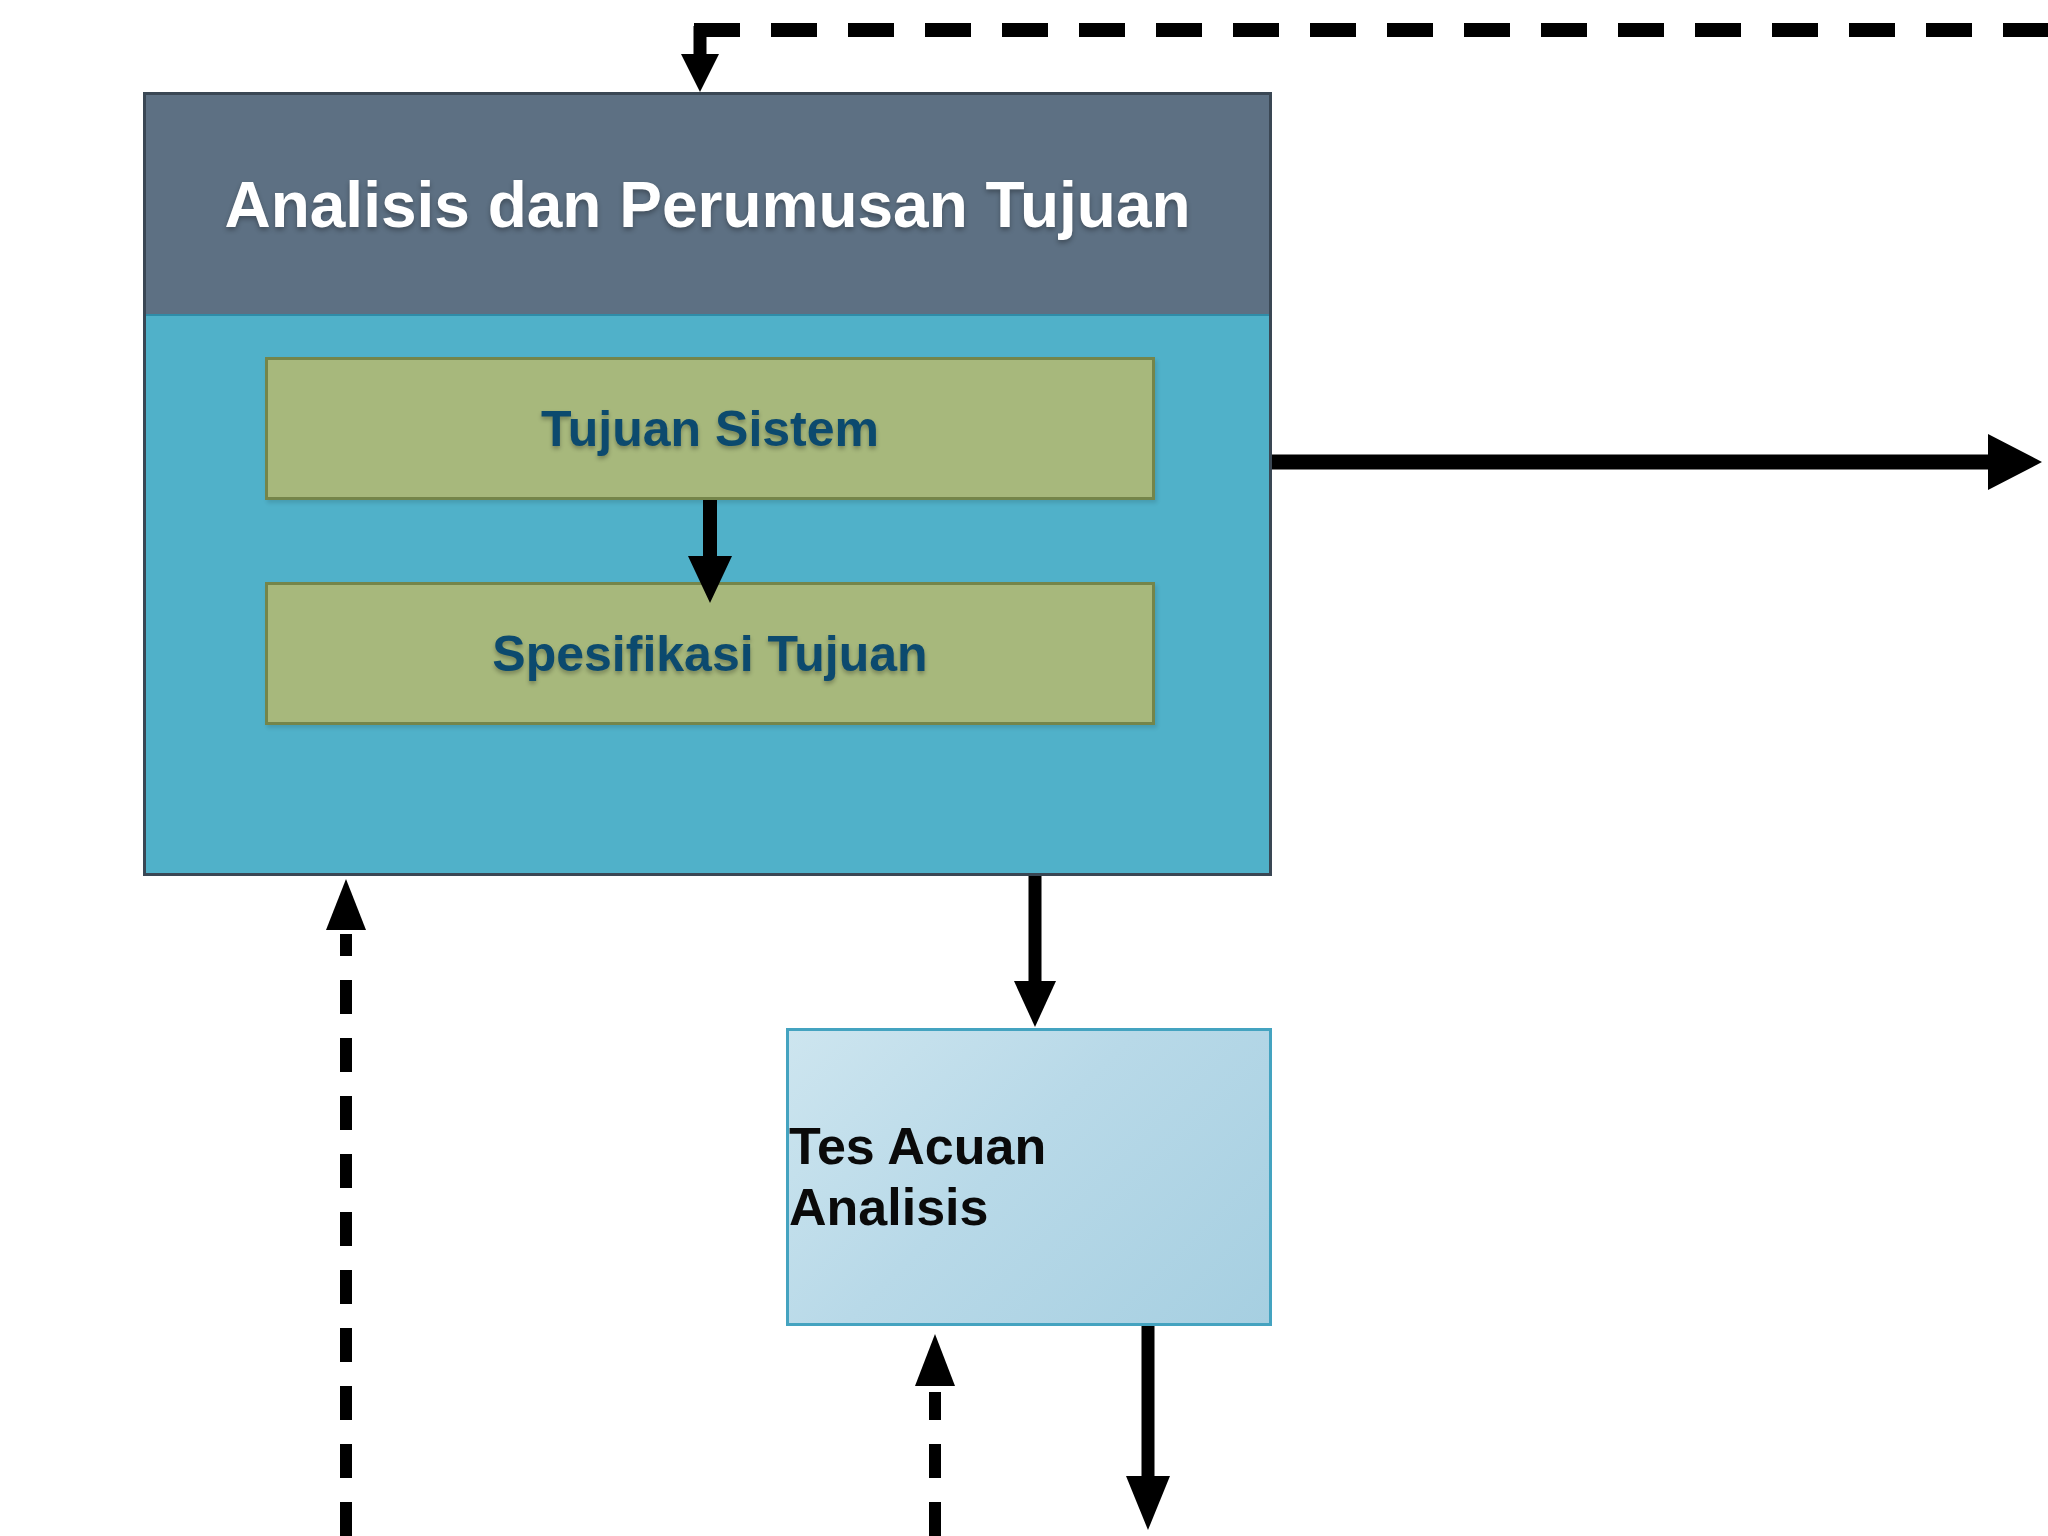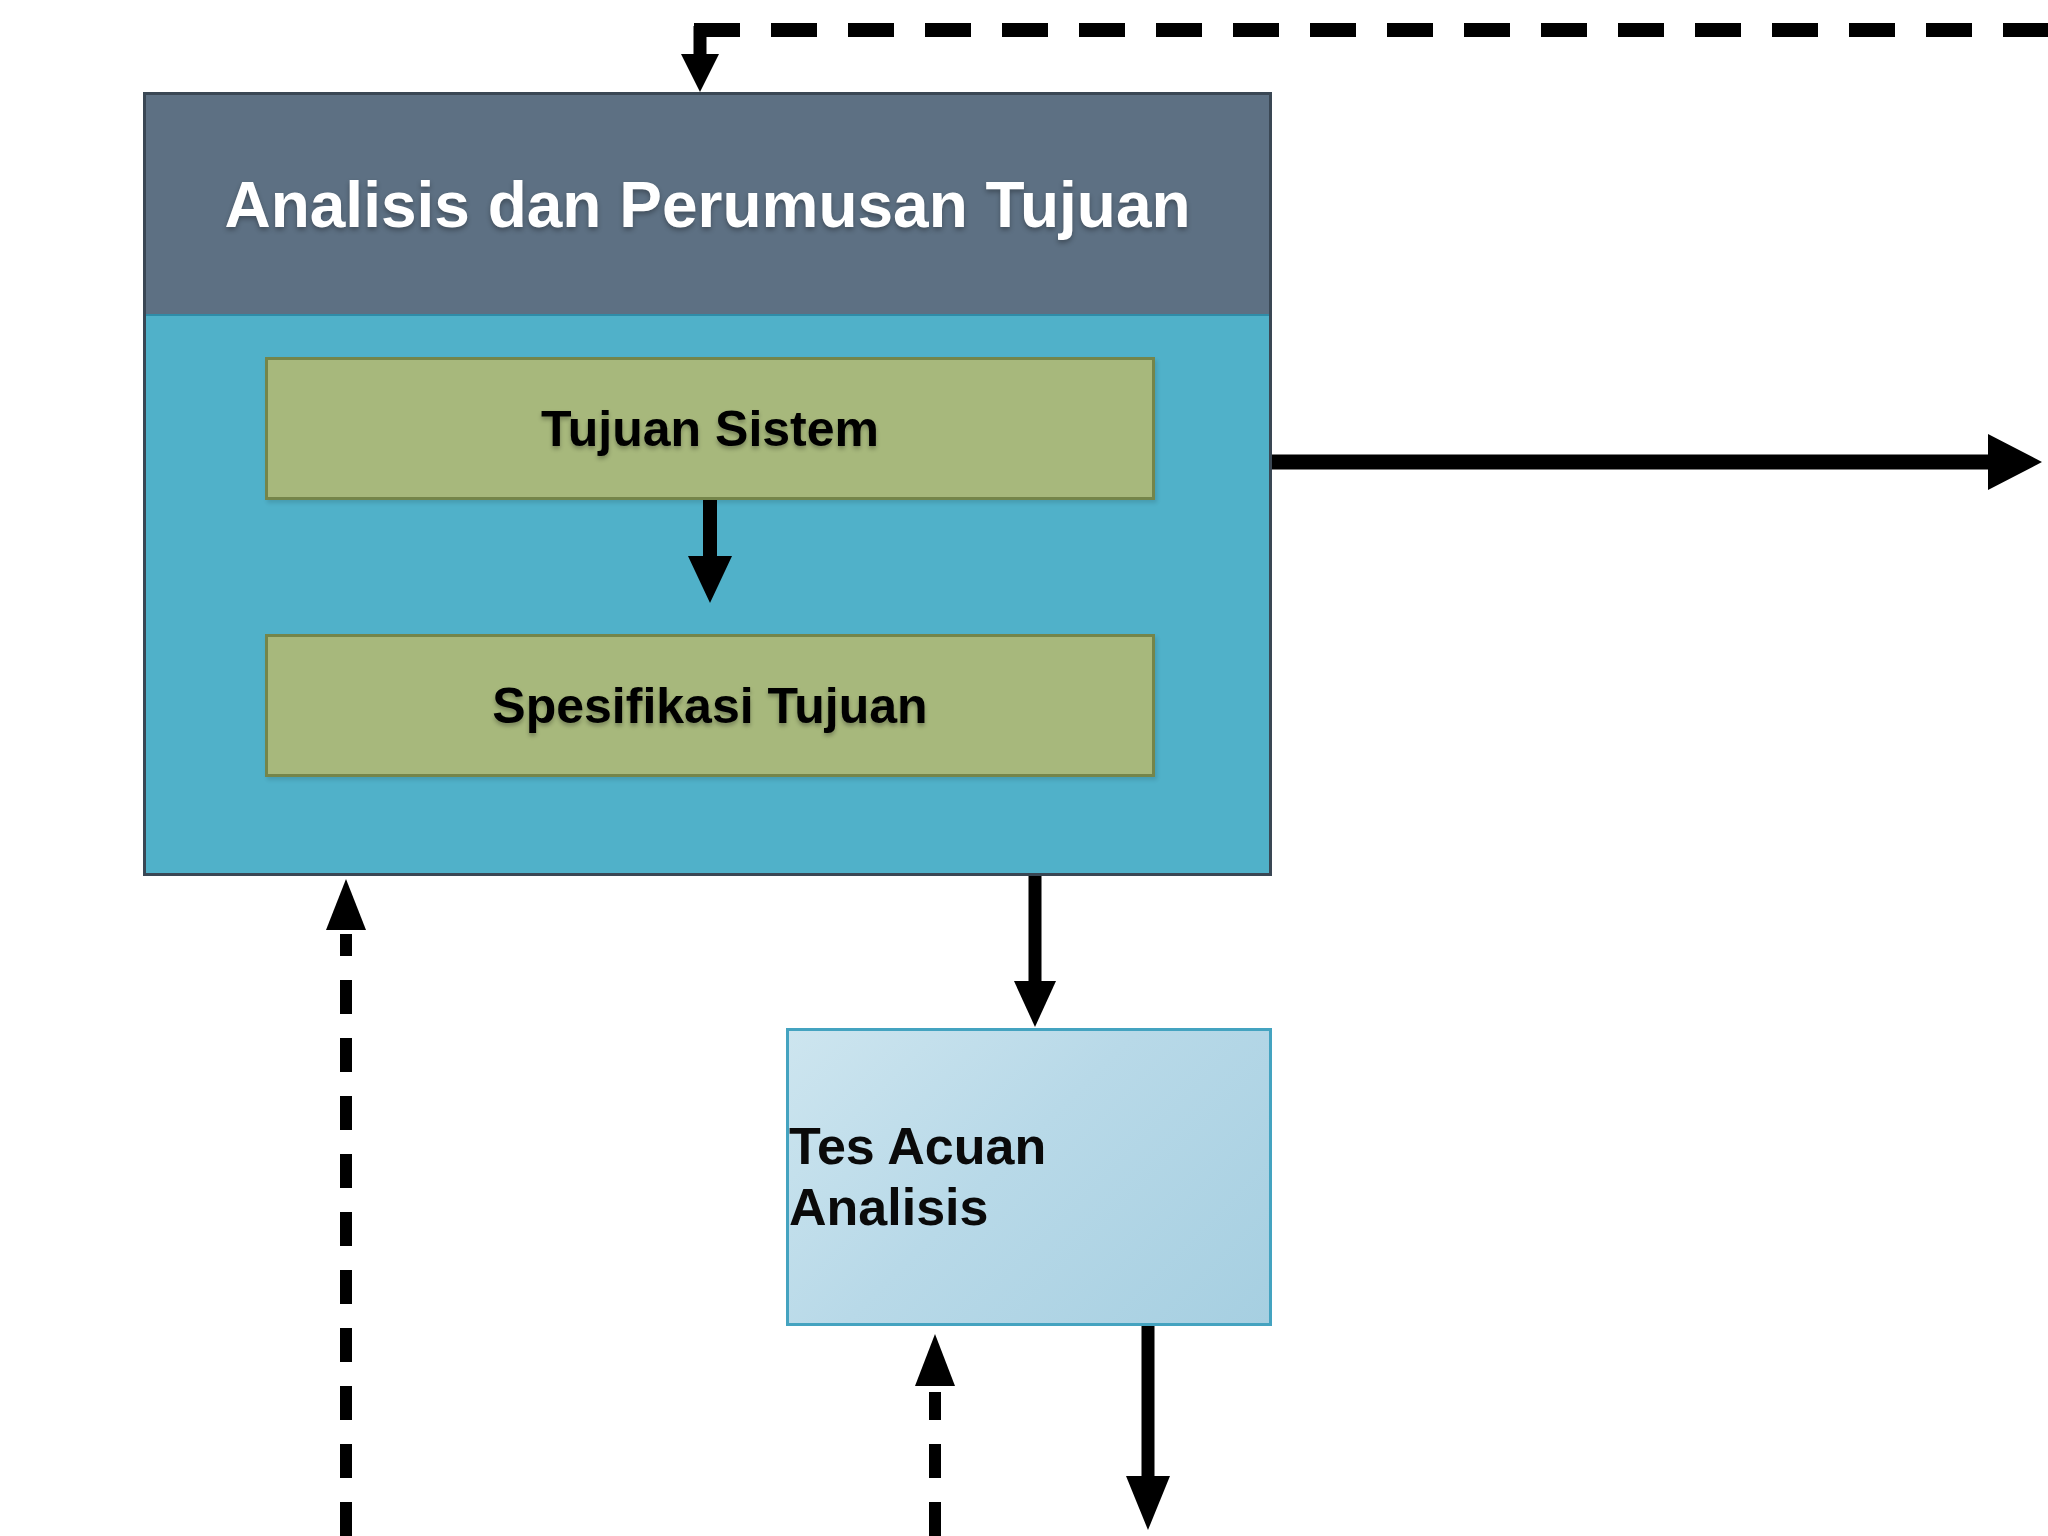--- a/index.html
+++ b/index.html
@@ -56,28 +56,28 @@
     left: 265px;
     background: var(--olive-fill);
     border: 3px solid var(--olive-border);
     box-sizing: border-box;
     display: flex;
     align-items: center;
     justify-content: center;
     box-shadow: 2px 3px 4px rgba(0,0,0,0.12);
   }
   .olive-node .node-label {
-    color: #000000;
+    color: #0c4a6e;
     font-size: 50px;
     font-weight: bold;
     text-shadow: 0 3px 4px rgba(0,0,0,0.28);
     white-space: nowrap;
   }
   #node-tujuan-sistem   { top: 357px; }
-  #node-spesifikasi     { top: 634px; }
+  #node-spesifikasi     { top: 582px; }
   
   .tes-node {
     position: absolute;
     left: 786px;
     top: 1028px;
     width: 486px;
     height: 298px;
     background: linear-gradient(135deg, #cde5ef 0%, #b8d9e8 45%, #a6cfe1 100%);
     border: 3px solid var(--tes-border);
     box-sizing: border-box;

